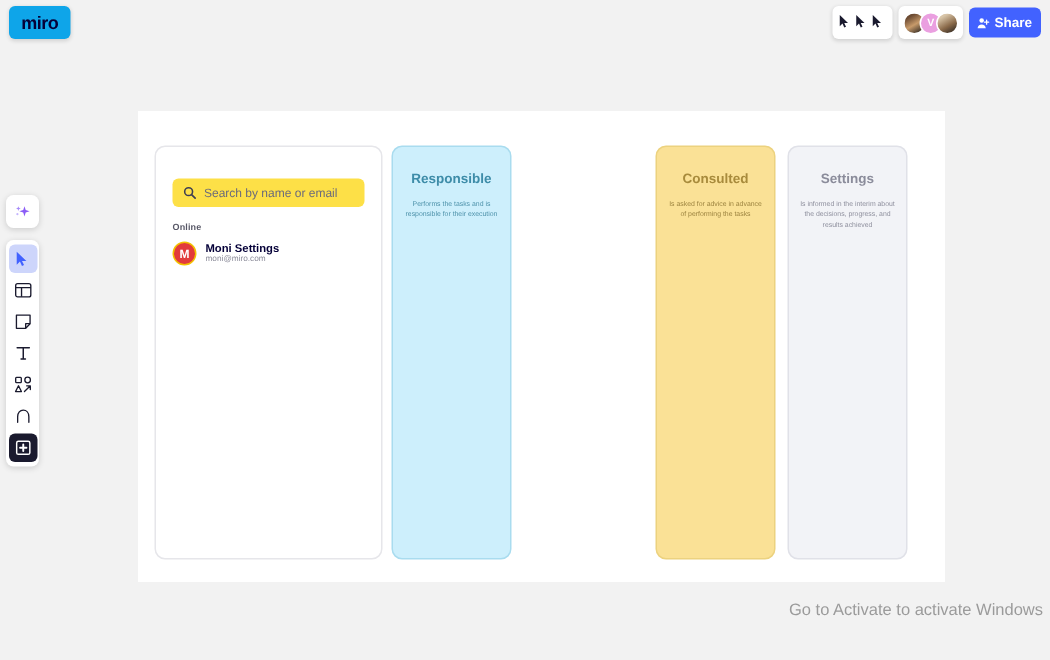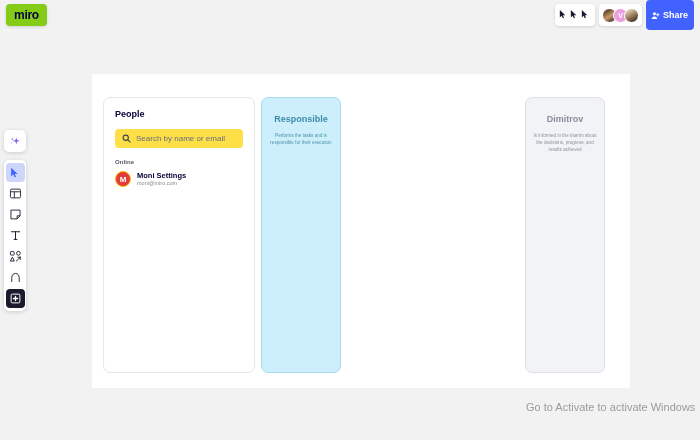--- a/index.html
+++ b/index.html
@@ -8,21 +8,21 @@
     background: #f2f2f2;
     font-family: "Liberation Sans", sans-serif;
     overflow: hidden;
   }
   #app { position: relative; width: 700px; height: 440px; }
 
   
   .logo-box {
     position: absolute; left: 6px; top: 4px;
     width: 41px; height: 22px;
-    background: #84cc16; border-radius: 4px;
+    background: #0ea5e9; border-radius: 4px;
     box-shadow: 0 1px 3px rgba(0,0,0,0.14);
     display: flex; align-items: center; justify-content: center;
   }
   .logo-text {
     font-size: 12px; font-weight: 700; color: #050038;
     letter-spacing: -0.3px;
   }
 
   .topright {
     position: absolute; right: 6px; top: 4px;
@@ -43,21 +43,21 @@
     width: 15px; height: 15px; border-radius: 50%;
     border: 1.2px solid #fff; margin-left: -4px;
     display:flex; align-items:center; justify-content:center;
     font-size: 7px; color:#fff; font-weight:700; overflow:hidden;
   }
   .av:first-child { margin-left: 0; }
   .av-photo1 { background: linear-gradient(150deg,#6b4a32 20%,#c79a6a 55%,#3b3128 90%); }
   .av-photo2 { background: linear-gradient(150deg,#d8c5a8 20%,#8a6a4a 60%,#2e2620 95%); }
   .av-v { background: #ea9fe0; }
   .share-btn {
-    height: 30px; background: #4262ff; color:#fff;
+    height: 20px; background: #4262ff; color:#fff;
     border-radius: 4px; display:flex; align-items:center;
     gap: 3px; padding: 0 6px 0 5px; font-size: 9px; font-weight: 600;
     cursor: pointer;
   }
   .share-ico { width: 9px; height: 9px; display:block; }
 
   
   .toolbar-ai {
     position: absolute; left: 4px; top: 130px;
     width: 22px; height: 22px; background:#fff;
@@ -243,21 +243,20 @@
       <svg width="13" height="13" viewBox="0 0 16 16">
         <rect x="2.6" y="2.6" width="10.8" height="10.8" rx="1.4" fill="none" stroke="#ffffff" stroke-width="1.2"></rect>
         <path d="M8 5.4 v5.2 M5.4 8 h5.2" stroke="#ffffff" stroke-width="1.6" stroke-linecap="round"></path>
       </svg>
     </div>
   </div>
 
   <div class="canvas">
 
     <div class="people-card">
-      <div class="people-title">People</div>
 
       <div class="search-field">
         <svg class="search-ico" viewBox="0 0 12 12">
           <circle cx="5" cy="5" r="3.5" fill="none" stroke="#3f3f52" stroke-width="1.4"></circle>
           <line x1="7.6" y1="7.6" x2="10.8" y2="10.8" stroke="#3f3f52" stroke-width="1.5" stroke-linecap="round"></line>
         </svg>
         <span class="search-ph">Search by name or email</span>
       </div>
 
       <div class="online-lbl">Online</div>
@@ -272,23 +271,27 @@
         </div>
       </div>
     </div>
 
     <div class="col col-r">
       <div class="col-title">Responsible</div>
       <div class="col-desc">Performs the tasks and is responsible for their execution</div>
     </div>
 
 
+    <div class="col col-c">
+      <div class="col-title">Consulted</div>
+      <div class="col-desc">Is asked for advice in advance of performing the tasks</div>
+    </div>
 
     <div class="col col-i">
-      <div class="col-title">Dimitrov</div>
+      <div class="col-title">Settings</div>
       <div class="col-desc">Is informed in the interim about the decisions, progress, and results achieved</div>
     </div>
   </div>
 
   <div class="watermark">
     <div class="wm2">Go to Activate to activate Windows</div>
   </div>
 
 </div>
 

